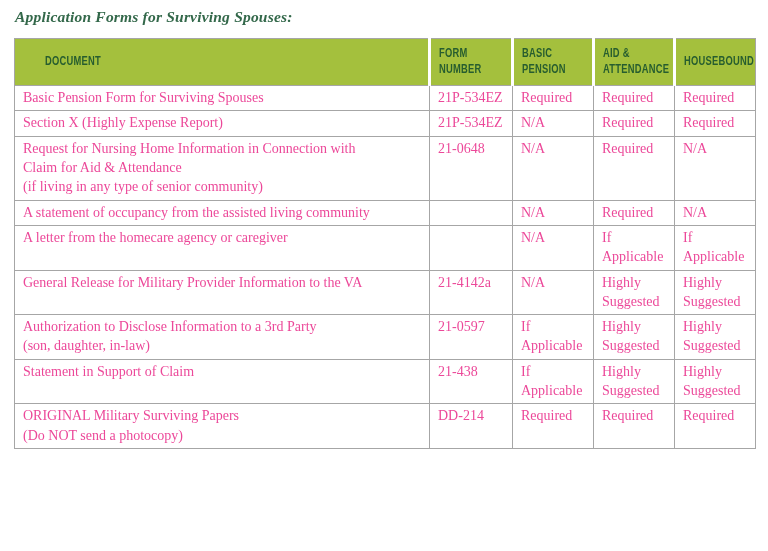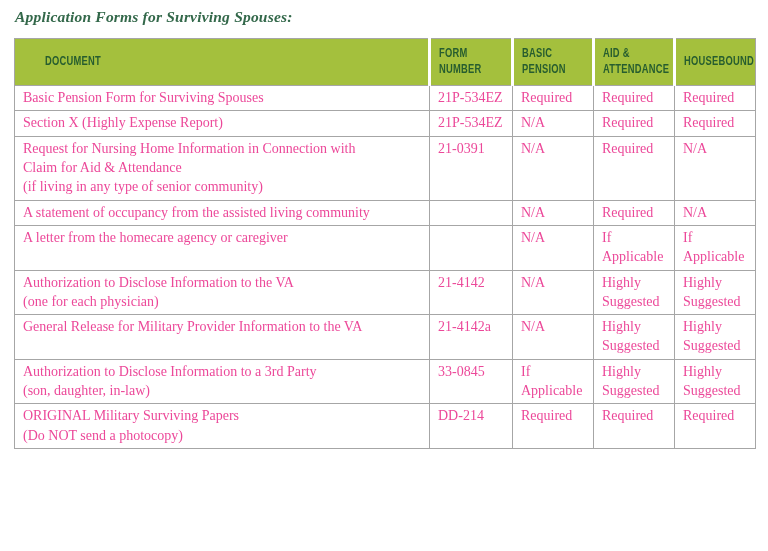--- a/index.html
+++ b/index.html
@@ -119,21 +119,21 @@
         <td class="c-val">N/A</td>
         <td class="c-val">Required</td>
         <td class="c-val">Required</td>
       </tr>
       <tr>
         <td class="c-doc">
           <span class="doc-line">Request for Nursing Home Information in Connection with</span>
           <span class="doc-line">Claim for Aid &amp; Attendance</span>
           <span class="doc-line">(if living in any type of senior community)</span>
         </td>
-        <td class="c-form">21-0391</td>
+        <td class="c-form">21-0648</td>
         <td class="c-val">N/A</td>
         <td class="c-val">Required</td>
         <td class="c-val">N/A</td>
       </tr>
       <tr>
         <td class="c-doc">
           <span class="doc-line">A statement of occupancy from the assisted living community</span>
           <span class="doc-line"></span>
           <span class="doc-line"></span>
         </td>
@@ -145,50 +145,50 @@
       <tr>
         <td class="c-doc">
           <span class="doc-line">A letter from the homecare agency or caregiver</span>
           <span class="doc-line"></span>
           <span class="doc-line"></span>
         </td>
         <td class="c-form"></td>
         <td class="c-val">N/A</td>
         <td class="c-val">If Applicable</td>
         <td class="c-val">If Applicable</td>
-      </tr>
-      <tr>
-        <td class="c-doc">
-          <span class="doc-line">Authorization to Disclose Information to the VA</span>
-          <span class="doc-line">(one for each physician)</span>
-          <span class="doc-line"></span>
-        </td>
-        <td class="c-form">21-4142</td>
-        <td class="c-val">N/A</td>
-        <td class="c-val">Highly Suggested</td>
-        <td class="c-val">Highly Suggested</td>
       </tr>
       <tr>
         <td class="c-doc">
           <span class="doc-line">General Release for Military Provider Information to the VA</span>
           <span class="doc-line"></span>
           <span class="doc-line"></span>
         </td>
         <td class="c-form">21-4142a</td>
         <td class="c-val">N/A</td>
         <td class="c-val">Highly Suggested</td>
         <td class="c-val">Highly Suggested</td>
       </tr>
       <tr>
         <td class="c-doc">
           <span class="doc-line">Authorization to Disclose Information to a 3rd Party</span>
           <span class="doc-line">(son, daughter, in-law)</span>
           <span class="doc-line"></span>
         </td>
-        <td class="c-form">33-0845</td>
+        <td class="c-form">21-0597</td>
+        <td class="c-val">If Applicable</td>
+        <td class="c-val">Highly Suggested</td>
+        <td class="c-val">Highly Suggested</td>
+      </tr>
+      <tr>
+        <td class="c-doc">
+          <span class="doc-line">Statement in Support of Claim</span>
+          <span class="doc-line"></span>
+          <span class="doc-line"></span>
+        </td>
+        <td class="c-form">21-438</td>
         <td class="c-val">If Applicable</td>
         <td class="c-val">Highly Suggested</td>
         <td class="c-val">Highly Suggested</td>
       </tr>
       <tr>
         <td class="c-doc">
           <span class="doc-line">ORIGINAL Military Surviving Papers</span>
           <span class="doc-line">(Do NOT send a photocopy)</span>
           <span class="doc-line"></span>
         </td>

